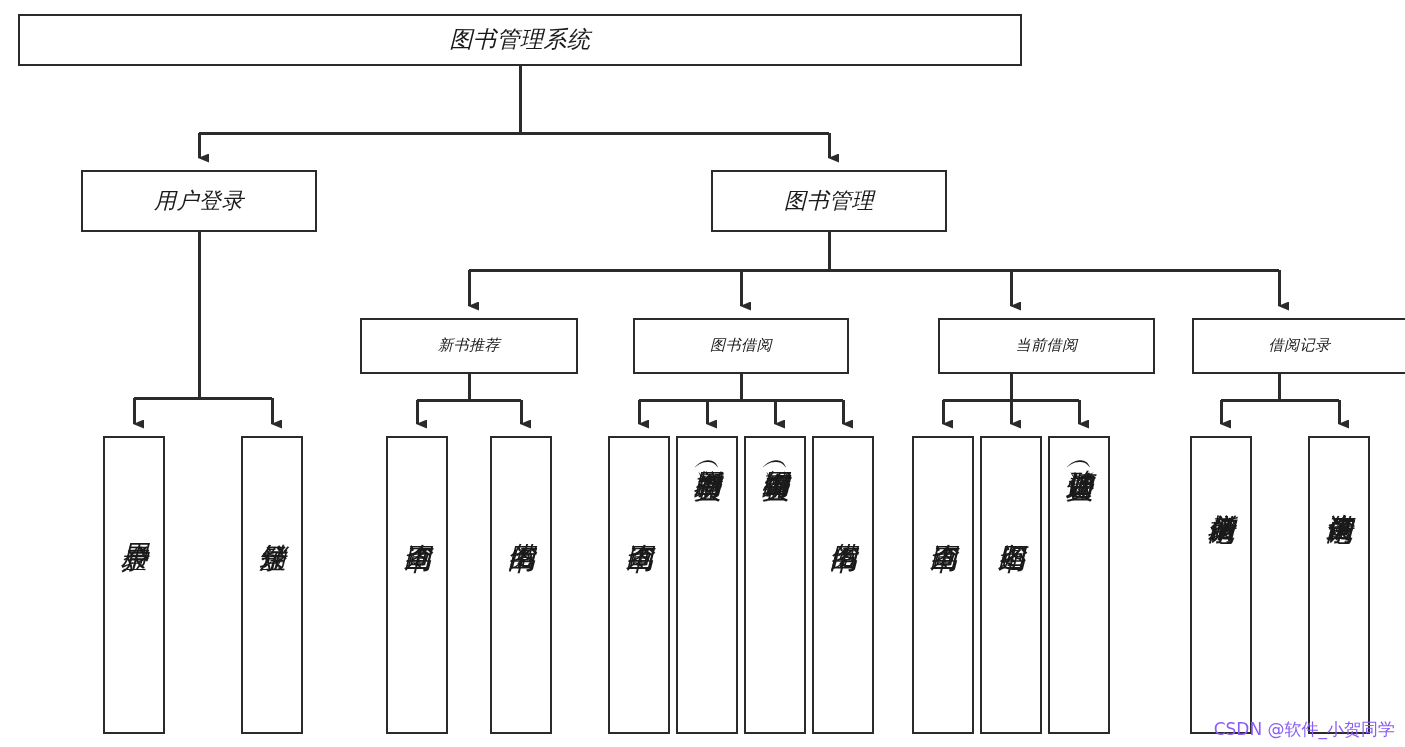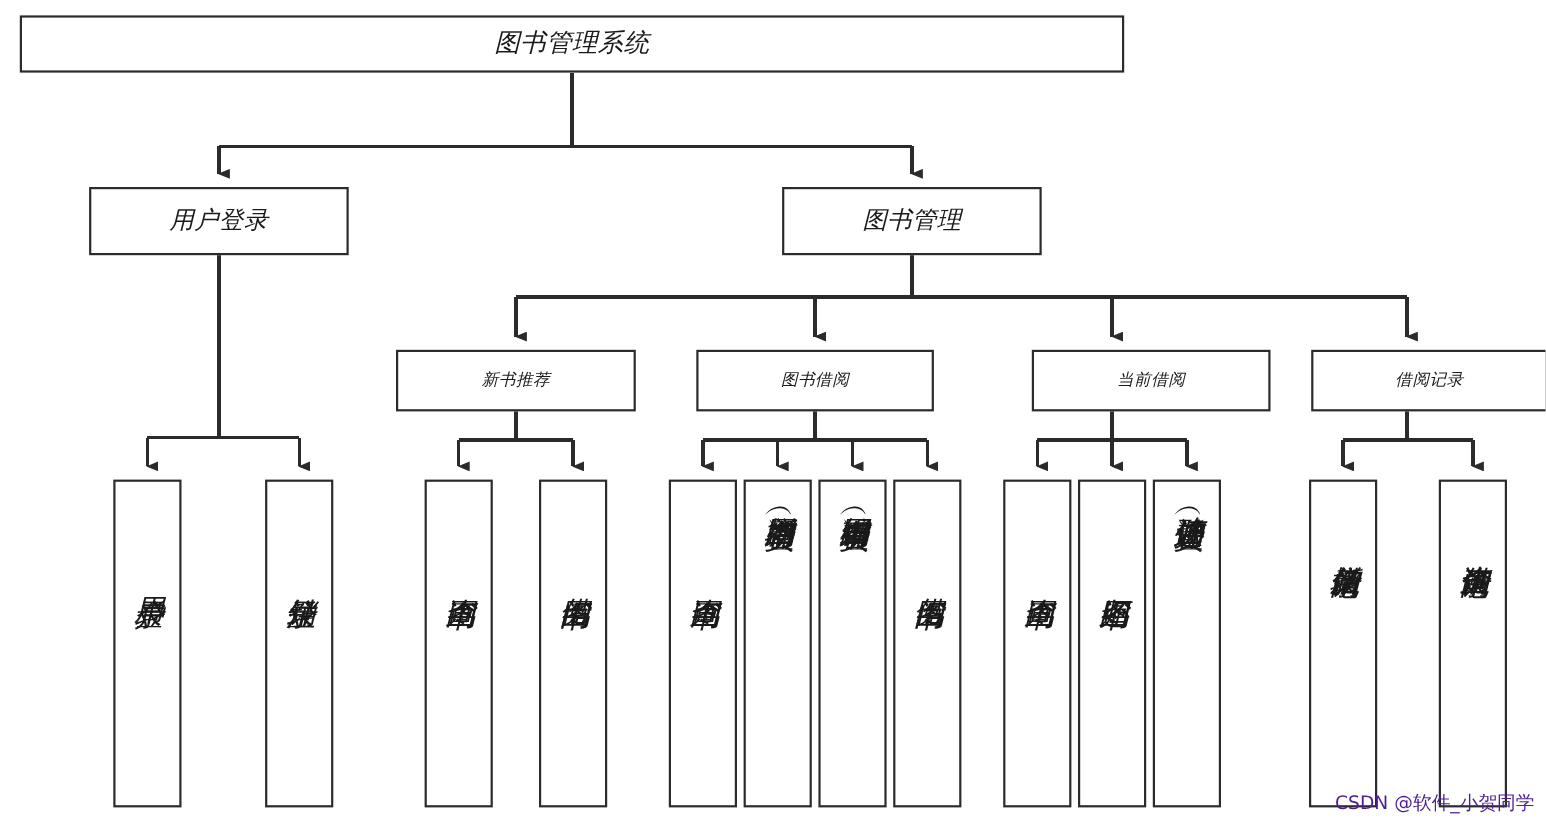--- a/index.html
+++ b/index.html
@@ -48,21 +48,21 @@
     margin:0 auto;
   }
   .leaf-pad-short .label{margin-top:84px;}
   .leaf-pad-mid .label{margin-top:54px;}
   .leaf-pad-long .label{margin-top:10px;}
   .watermark{
     position:absolute;
     right:10px;
     bottom:6px;
     font-size:17px;
-    color:#4c1d95;
+    color:#8b5cf6;
     z-index:6;
     white-space:nowrap;
     pointer-events:none;
     font-family:"DejaVu Sans","Liberation Sans",sans-serif;
   }
   svg.edges{position:absolute;left:0;top:0;width:1405px;height:747px;z-index:1;}
 </style>
 </head>
 <body>
 

